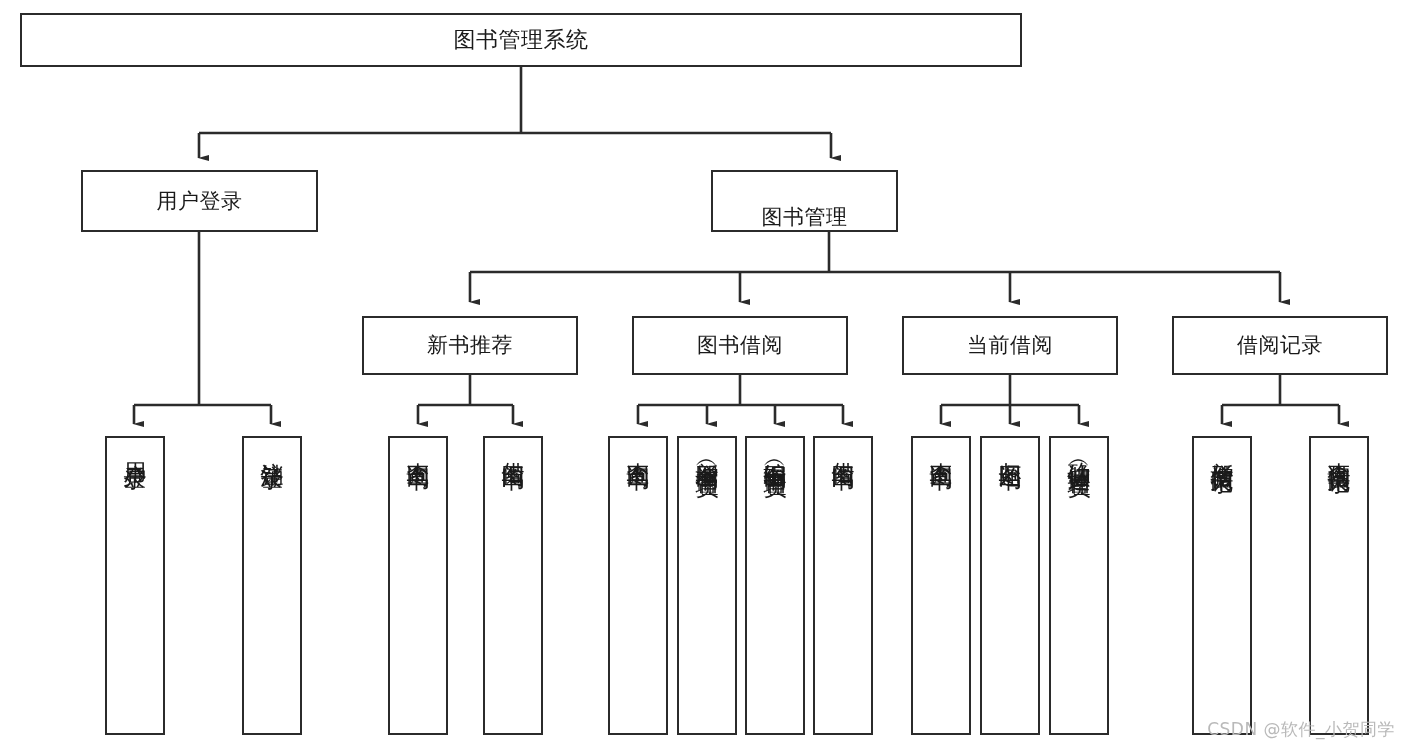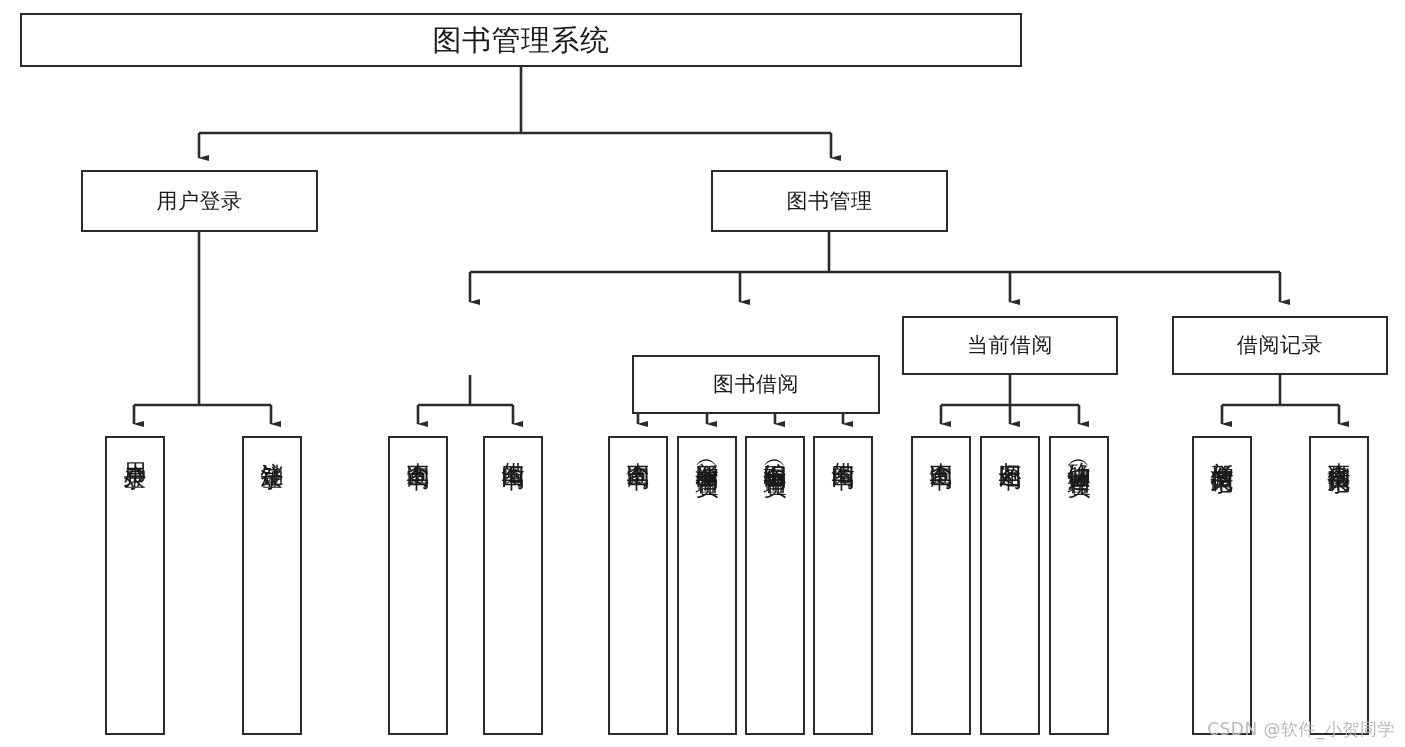--- a/index.html
+++ b/index.html
@@ -41,21 +41,21 @@
   .node .lbl {
     display: block;
     line-height: 1.18;
     letter-spacing: 0.5px;
   }
   
   .node.horiz .lbl {
     writing-mode: horizontal-tb;
     font-size: 21px;
   }
-  .node.root .lbl { font-size: 29px; }
+  .node.root .lbl { font-size: 22px; }
   
   .node.vert {
     padding: 6px 0;
     align-items: flex-start;
     justify-content: center;
   }
   .node.vert .lbl {
     writing-mode: vertical-rl;
     text-orientation: upright;
     font-size: 23px;
@@ -130,25 +130,28 @@
     </g>
   </svg>
 
   <div class="node horiz root" style="left:20px; top:13px; width:1002px; height:54px;">
     <span class="lbl">图书管理系统</span>
   </div>
 
   <div class="node horiz" style="left:81px; top:170px; width:237px; height:62px;">
     <span class="lbl">用户登录</span>
   </div>
-  <div class="node horiz" style="left:711px; top:170px; width:237px; height:62px;">
+  <div class="node horiz" style="left:711px; top:170px; width:187px; height:62px;align-items:flex-end;">
     <span class="lbl">图书管理</span>
   </div>
 
-  <div class="node horiz" style="left:632px; top:316px; width:248px; height:59px;margin-top:39px;">
+  <div class="node horiz" style="left:362px; top:316px; width:216px; height:59px;">
+    <span class="lbl">新书推荐</span>
+  </div>
+  <div class="node horiz" style="left:632px; top:316px; width:216px; height:59px;">
     <span class="lbl">图书借阅</span>
   </div>
   <div class="node horiz" style="left:1172px; top:316px; width:216px; height:59px;">
     <span class="lbl">借阅记录</span>
   </div>
   <div class="node horiz" style="left:902px; top:316px; width:216px; height:59px;">
     <span class="lbl">当前借阅</span>
   </div>
 
   <div class="node vert" style="left:105px; top:436px; width:60px; height:299px;">

